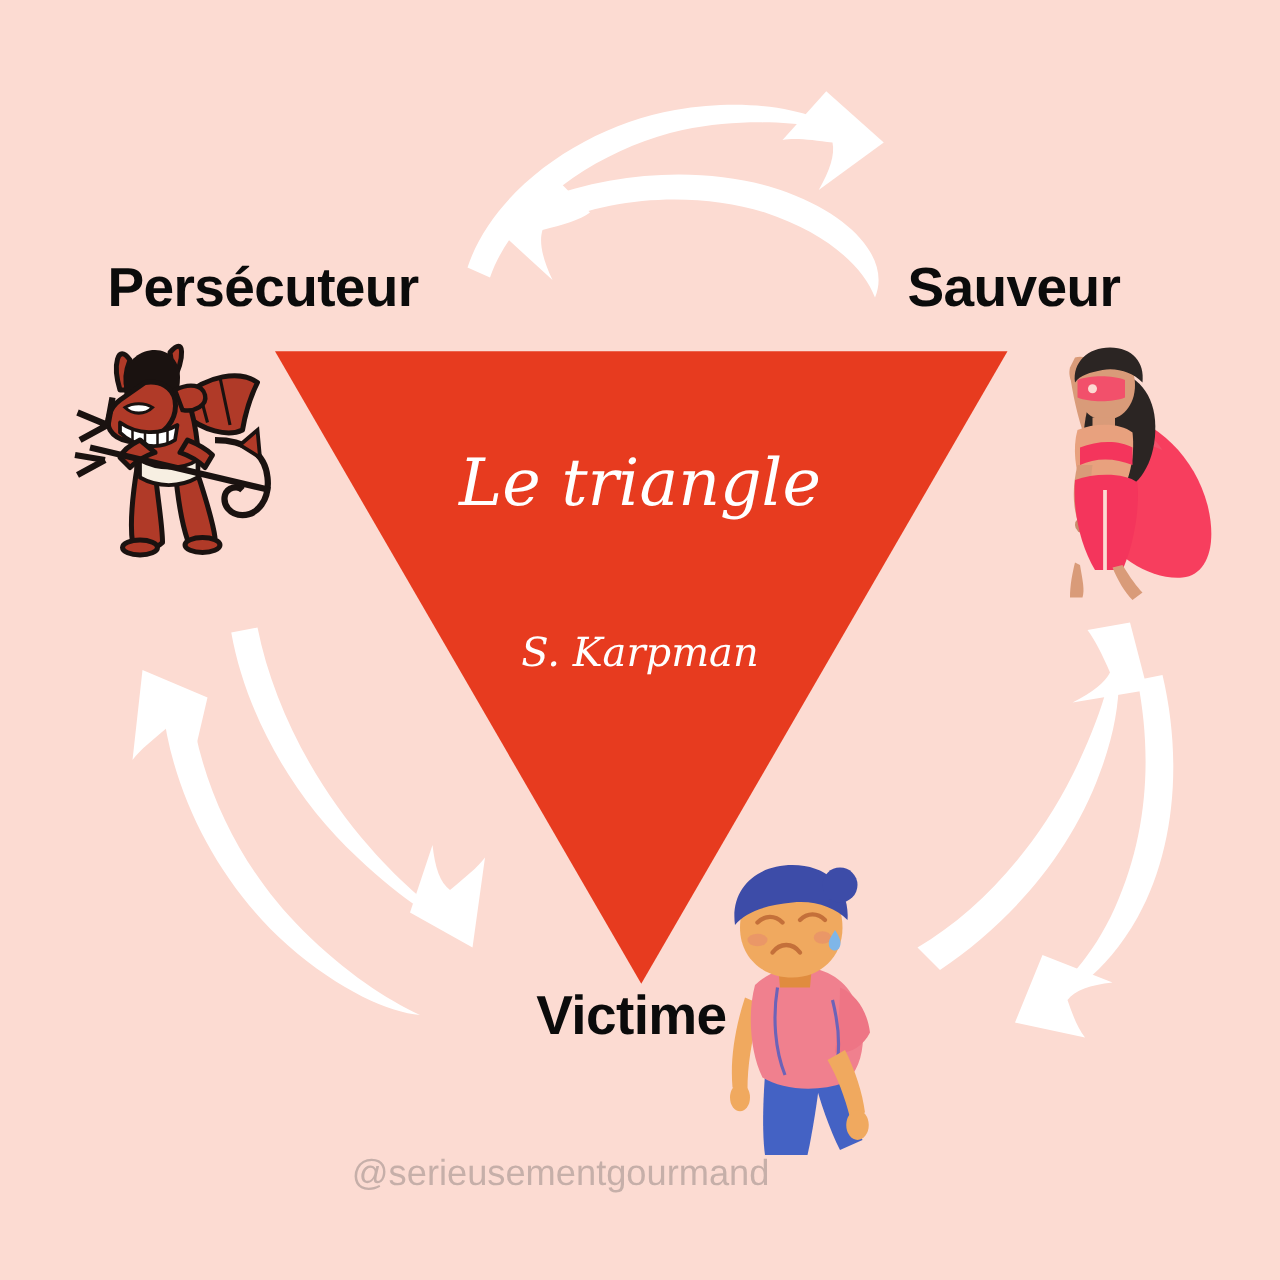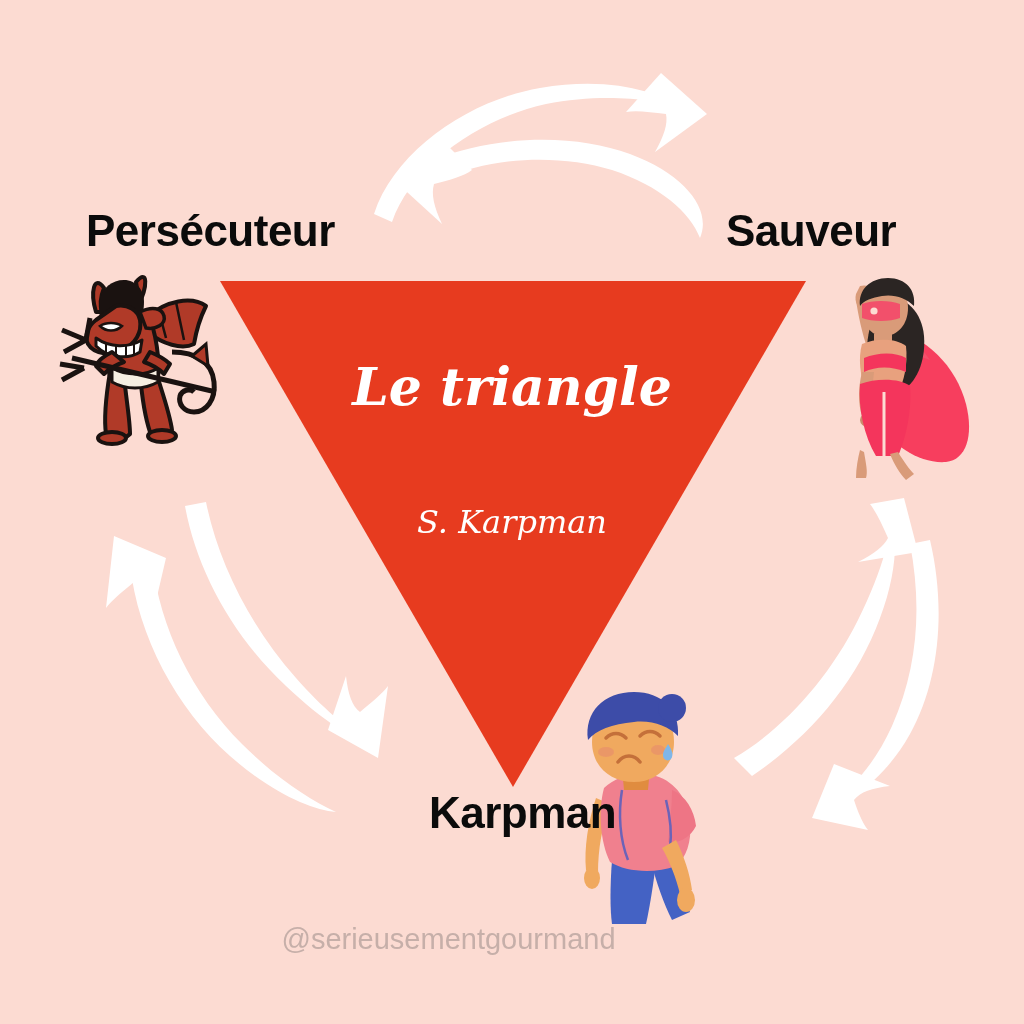--- a/index.html
+++ b/index.html
@@ -42,21 +42,21 @@
     text-align: center;
     color: #FFFFFF;
     font-family: "DejaVu Serif", "Liberation Serif", serif;
     font-style: italic;
     white-space: nowrap;
     line-height: 1.12;
   }
   #center-title {
     top: 358px;
     font-size: 52px;
-    font-weight: 700;
+    font-weight: 400;
   }
   #center-author {
     top: 505px;
     font-size: 32px;
     font-weight: 400;
   }
 
   .footer-text {
     position: absolute;
     left: 0;
@@ -293,21 +293,21 @@
       <path d="M618,762 C 624,754 634,754 640,762" fill="none" stroke="#C4703A" stroke-width="3.5" stroke-linecap="round"></path>
 
       <path d="M668,744 C 672,750 674,755 671,759 C 668,762 663,760 663,755 C 663,751 666,748 668,744 Z" fill="#7FB6E8"></path>
     </g>
   </svg>
 
   <div class="role-label" id="label-persecuteur">Persécuteur</div>
 
   <div class="role-label" id="label-sauveur">Sauveur</div>
 
-  <div class="role-label" id="label-victime">Karpman</div>
+  <div class="role-label" id="label-victime">Victime</div>
 
   <div class="center-text" id="center-title">
     <div>Le triangle</div>
   </div>
 
   <div class="center-text" id="center-author">S. Karpman</div>
 
   <div class="footer-text" id="footer-handle">@serieusementgourmand</div>
 
 

